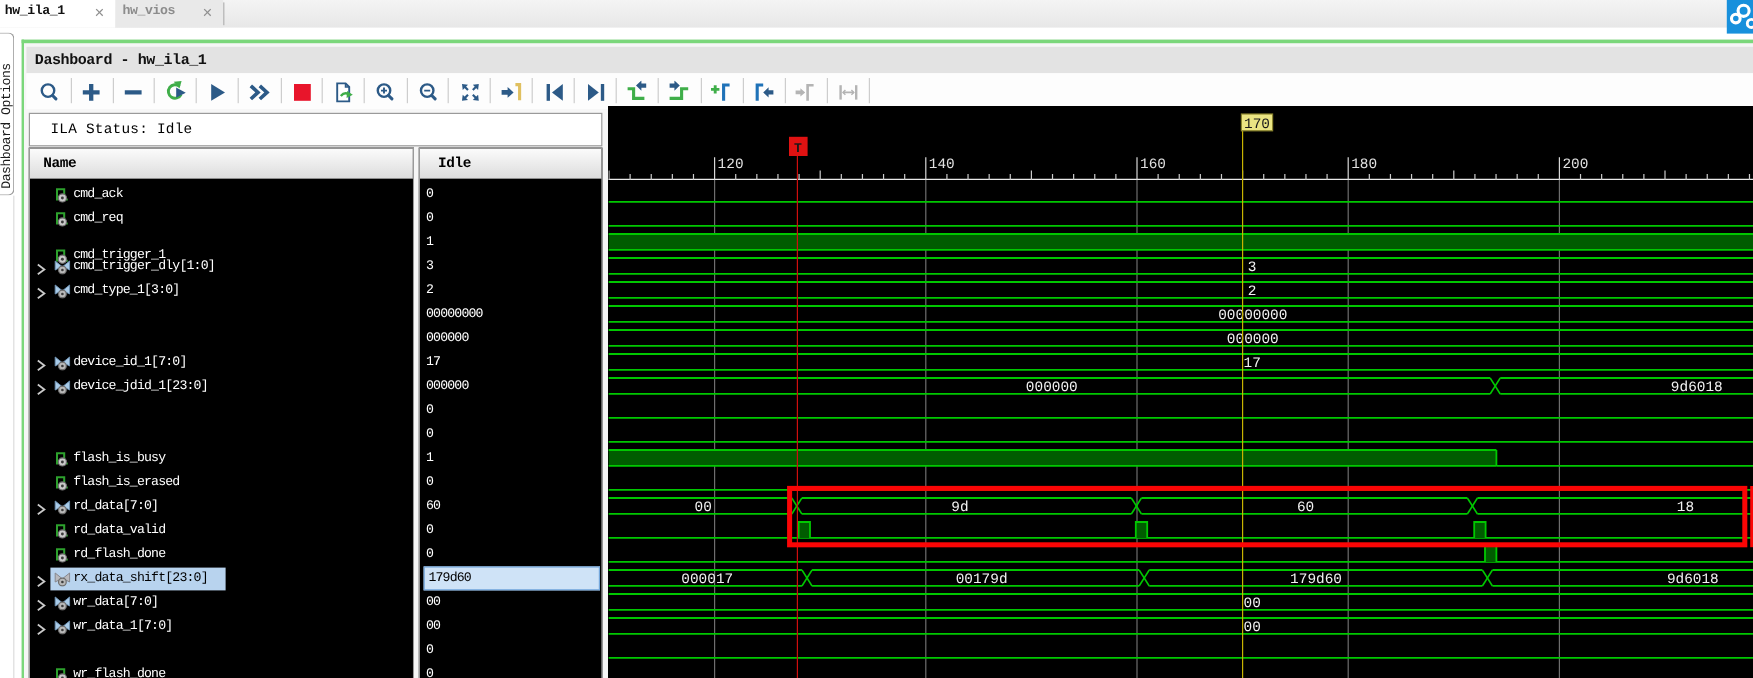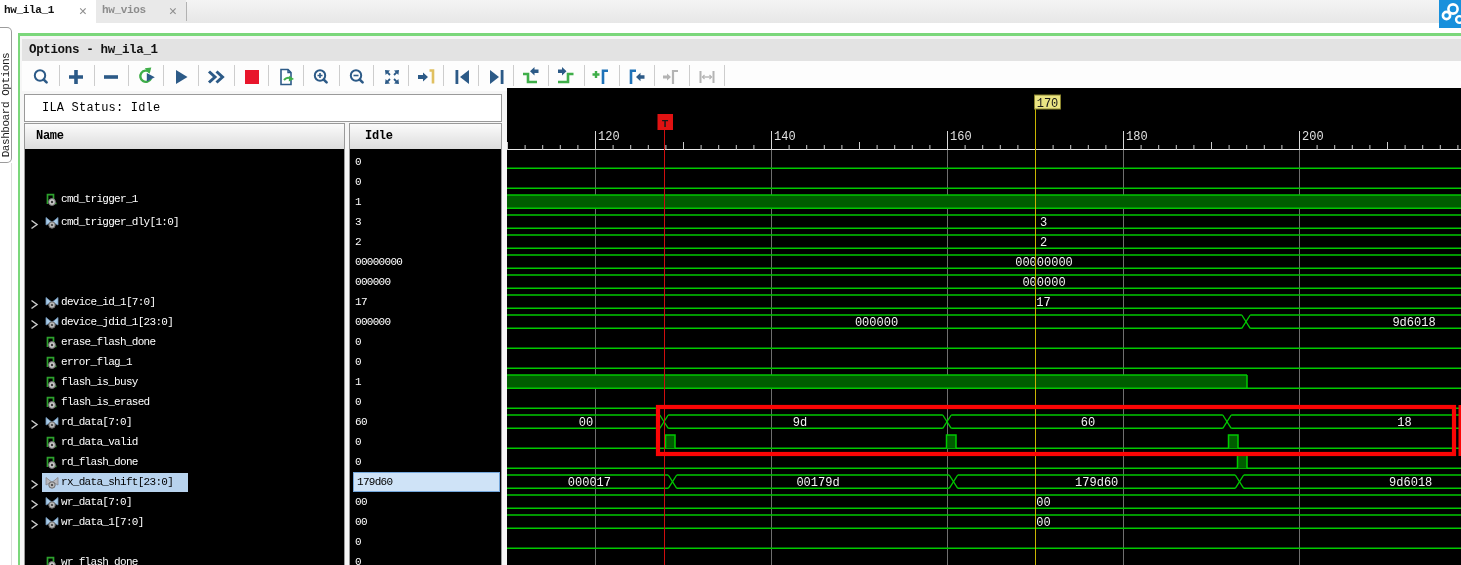--- a/index.html
+++ b/index.html
@@ -77,21 +77,21 @@
   <circle cx="14" cy="9" r="4.6" fill="none" stroke="#fff" stroke-width="2.6"></circle>
   <circle cx="7.5" cy="15.5" r="3.6" fill="none" stroke="#fff" stroke-width="2.6"></circle>
   <circle cx="20.5" cy="19.5" r="3.4" fill="none" stroke="#fff" stroke-width="2.4"></circle>
 </svg></div>
 <div id="sidetab">
     <div id="sidetxt">Dashboard Options</div>
   </div>
 <div id="sideline"></div>
 <div id="panel">
   <div id="titlebar">
-      <span>Options - hw_ila_1</span>
+      <span>Dashboard - hw_ila_1</span>
     </div>
   <div id="toolbar">
 <svg class="tbi" style="left:9px" width="20" height="20" viewBox="0 0 20 20">
         <circle cx="9" cy="8.5" r="5.2" fill="none" stroke="#2c5a87" stroke-width="2"></circle>
         <line x1="12.8" y1="12.6" x2="15.6" y2="15.4" stroke="#2c5a87" stroke-width="2.6" stroke-linecap="round"></line>
       </svg>
 <svg class="tbi" style="left:44px" width="20" height="20" viewBox="0 0 20 20">
         <path d="M10,3 L10,17 M3,10 L17,10" stroke="#2c5a87" stroke-width="3.6"></path>
       </svg>
 <svg class="tbi" style="left:79px" width="20" height="20" viewBox="0 0 20 20">
@@ -203,79 +203,91 @@
   </div>
 </div>
 <div id="ilabox">
     <span>ILA Status: Idle</span>
   </div>
 <div id="namecol" class="col">
   <div class="chead">
       <span style="left:11px">Name</span>
     </div>
   <div class="cbody">
-<div class="trow" style="top:40px">
+<div class="trow" style="top:3px">
+        <span class="sig"><svg width="14" height="14" viewBox="0 0 14 14">
+            <path d="M2.5,12 L2.5,2.7 L8.5,2.7 L8.5,11.3 L11.5,11.3" fill="none" stroke="#2da12d" stroke-width="1.7"></path>
+            <circle cx="7" cy="10" r="3.4" fill="#c9c9c9" stroke="#707070" stroke-width="1"></circle>
+            <circle cx="7" cy="10" r="1.2" fill="#3c3c3c"></circle>
+          </svg></span>
+        <span class="nm">cmd_ack</span>
+      </div>
+<div class="trow" style="top:23px">
+        <span class="sig"><svg width="14" height="14" viewBox="0 0 14 14">
+            <path d="M2.5,12 L2.5,2.7 L8.5,2.7 L8.5,11.3 L11.5,11.3" fill="none" stroke="#2da12d" stroke-width="1.7"></path>
+            <circle cx="7" cy="10" r="3.4" fill="#c9c9c9" stroke="#707070" stroke-width="1"></circle>
+            <circle cx="7" cy="10" r="1.2" fill="#3c3c3c"></circle>
+          </svg></span>
+        <span class="nm">cmd_req</span>
+      </div>
+<div class="trow" style="top:54px">
         <span class="sig"><svg width="14" height="14" viewBox="0 0 14 14">
             <path d="M2.5,12 L2.5,2.7 L8.5,2.7 L8.5,11.3 L11.5,11.3" fill="none" stroke="#2da12d" stroke-width="1.7"></path>
             <circle cx="7" cy="10" r="3.4" fill="#c9c9c9" stroke="#707070" stroke-width="1"></circle>
             <circle cx="7" cy="10" r="1.2" fill="#3c3c3c"></circle>
           </svg></span>
         <span class="nm">cmd_trigger_1</span>
       </div>
 <div class="trow" style="top:63px">
         <span class="chev"><svg width="9" height="11" viewBox="0 0 9 11">
             <path d="M1.5,1.5 L7,5.5 L1.5,9.5" fill="none" stroke="#c8c8c8" stroke-width="1.5"></path>
           </svg></span>
         <span class="sig"><svg width="14" height="14" viewBox="0 0 14 14">
             <path d="M1,2.5 L6.6,7 L1,10 Z" fill="#a9cbe8" stroke="#6f93b5" stroke-width="0.8"></path>
             <path d="M13,2.5 L7.4,7 L13,10 Z" fill="#a9cbe8" stroke="#6f93b5" stroke-width="0.8"></path>
             <circle cx="7" cy="10" r="3.2" fill="#b8b8b8" stroke="#6e6e6e" stroke-width="1"></circle>
             <circle cx="7" cy="10" r="1.1" fill="#3c3c3c"></circle>
           </svg></span>
         <span class="nm">cmd_trigger_dly[1:0]</span>
       </div>
-<div class="trow" style="top:143px">
+<div class="trow" style="top:83px">
         <span class="chev"><svg width="9" height="11" viewBox="0 0 9 11">
             <path d="M1.5,1.5 L7,5.5 L1.5,9.5" fill="none" stroke="#c8c8c8" stroke-width="1.5"></path>
           </svg></span>
         <span class="sig"><svg width="14" height="14" viewBox="0 0 14 14">
             <path d="M1,2.5 L6.6,7 L1,10 Z" fill="#a9cbe8" stroke="#6f93b5" stroke-width="0.8"></path>
             <path d="M13,2.5 L7.4,7 L13,10 Z" fill="#a9cbe8" stroke="#6f93b5" stroke-width="0.8"></path>
             <circle cx="7" cy="10" r="3.2" fill="#b8b8b8" stroke="#6e6e6e" stroke-width="1"></circle>
             <circle cx="7" cy="10" r="1.1" fill="#3c3c3c"></circle>
           </svg></span>
-        <span class="nm">device_id_1[7:0]</span>
-      </div>
-<div class="trow" style="top:163px">
+        <span class="nm">cmd_type_1[3:0]</span>
+      </div>
+<div class="trow" style="top:143px">
         <span class="chev"><svg width="9" height="11" viewBox="0 0 9 11">
             <path d="M1.5,1.5 L7,5.5 L1.5,9.5" fill="none" stroke="#c8c8c8" stroke-width="1.5"></path>
           </svg></span>
         <span class="sig"><svg width="14" height="14" viewBox="0 0 14 14">
             <path d="M1,2.5 L6.6,7 L1,10 Z" fill="#a9cbe8" stroke="#6f93b5" stroke-width="0.8"></path>
             <path d="M13,2.5 L7.4,7 L13,10 Z" fill="#a9cbe8" stroke="#6f93b5" stroke-width="0.8"></path>
             <circle cx="7" cy="10" r="3.2" fill="#b8b8b8" stroke="#6e6e6e" stroke-width="1"></circle>
             <circle cx="7" cy="10" r="1.1" fill="#3c3c3c"></circle>
           </svg></span>
+        <span class="nm">device_id_1[7:0]</span>
+      </div>
+<div class="trow" style="top:163px">
+        <span class="chev"><svg width="9" height="11" viewBox="0 0 9 11">
+            <path d="M1.5,1.5 L7,5.5 L1.5,9.5" fill="none" stroke="#c8c8c8" stroke-width="1.5"></path>
+          </svg></span>
+        <span class="sig"><svg width="14" height="14" viewBox="0 0 14 14">
+            <path d="M1,2.5 L6.6,7 L1,10 Z" fill="#a9cbe8" stroke="#6f93b5" stroke-width="0.8"></path>
+            <path d="M13,2.5 L7.4,7 L13,10 Z" fill="#a9cbe8" stroke="#6f93b5" stroke-width="0.8"></path>
+            <circle cx="7" cy="10" r="3.2" fill="#b8b8b8" stroke="#6e6e6e" stroke-width="1"></circle>
+            <circle cx="7" cy="10" r="1.1" fill="#3c3c3c"></circle>
+          </svg></span>
         <span class="nm">device_jdid_1[23:0]</span>
-      </div>
-<div class="trow" style="top:183px">
-        <span class="sig"><svg width="14" height="14" viewBox="0 0 14 14">
-            <path d="M2.5,12 L2.5,2.7 L8.5,2.7 L8.5,11.3 L11.5,11.3" fill="none" stroke="#2da12d" stroke-width="1.7"></path>
-            <circle cx="7" cy="10" r="3.4" fill="#c9c9c9" stroke="#707070" stroke-width="1"></circle>
-            <circle cx="7" cy="10" r="1.2" fill="#3c3c3c"></circle>
-          </svg></span>
-        <span class="nm">erase_flash_done</span>
-      </div>
-<div class="trow" style="top:203px">
-        <span class="sig"><svg width="14" height="14" viewBox="0 0 14 14">
-            <path d="M2.5,12 L2.5,2.7 L8.5,2.7 L8.5,11.3 L11.5,11.3" fill="none" stroke="#2da12d" stroke-width="1.7"></path>
-            <circle cx="7" cy="10" r="3.4" fill="#c9c9c9" stroke="#707070" stroke-width="1"></circle>
-            <circle cx="7" cy="10" r="1.2" fill="#3c3c3c"></circle>
-          </svg></span>
-        <span class="nm">error_flag_1</span>
       </div>
 <div class="trow" style="top:223px">
         <span class="sig"><svg width="14" height="14" viewBox="0 0 14 14">
             <path d="M2.5,12 L2.5,2.7 L8.5,2.7 L8.5,11.3 L11.5,11.3" fill="none" stroke="#2da12d" stroke-width="1.7"></path>
             <circle cx="7" cy="10" r="3.4" fill="#c9c9c9" stroke="#707070" stroke-width="1"></circle>
             <circle cx="7" cy="10" r="1.2" fill="#3c3c3c"></circle>
           </svg></span>
         <span class="nm">flash_is_busy</span>
       </div>
 <div class="trow" style="top:243px">

